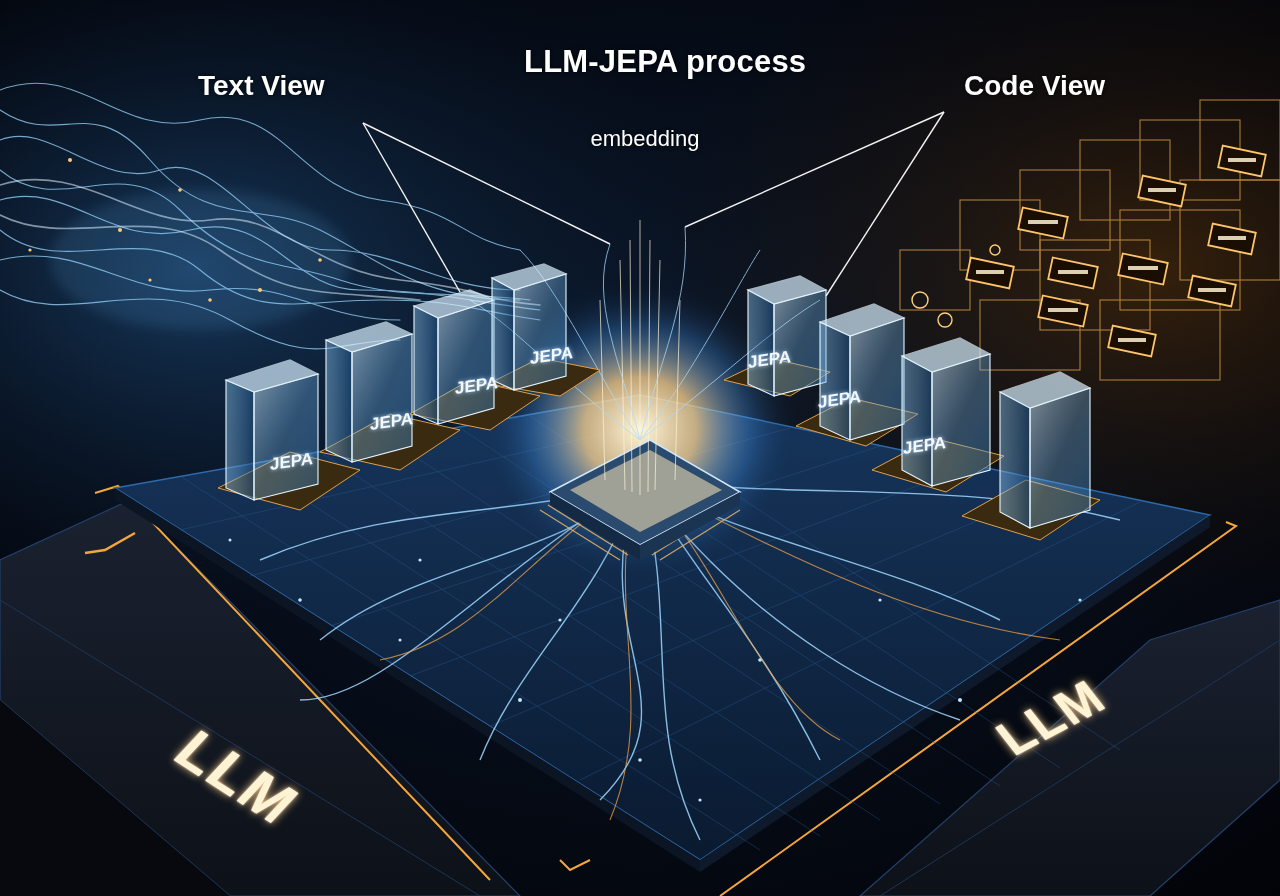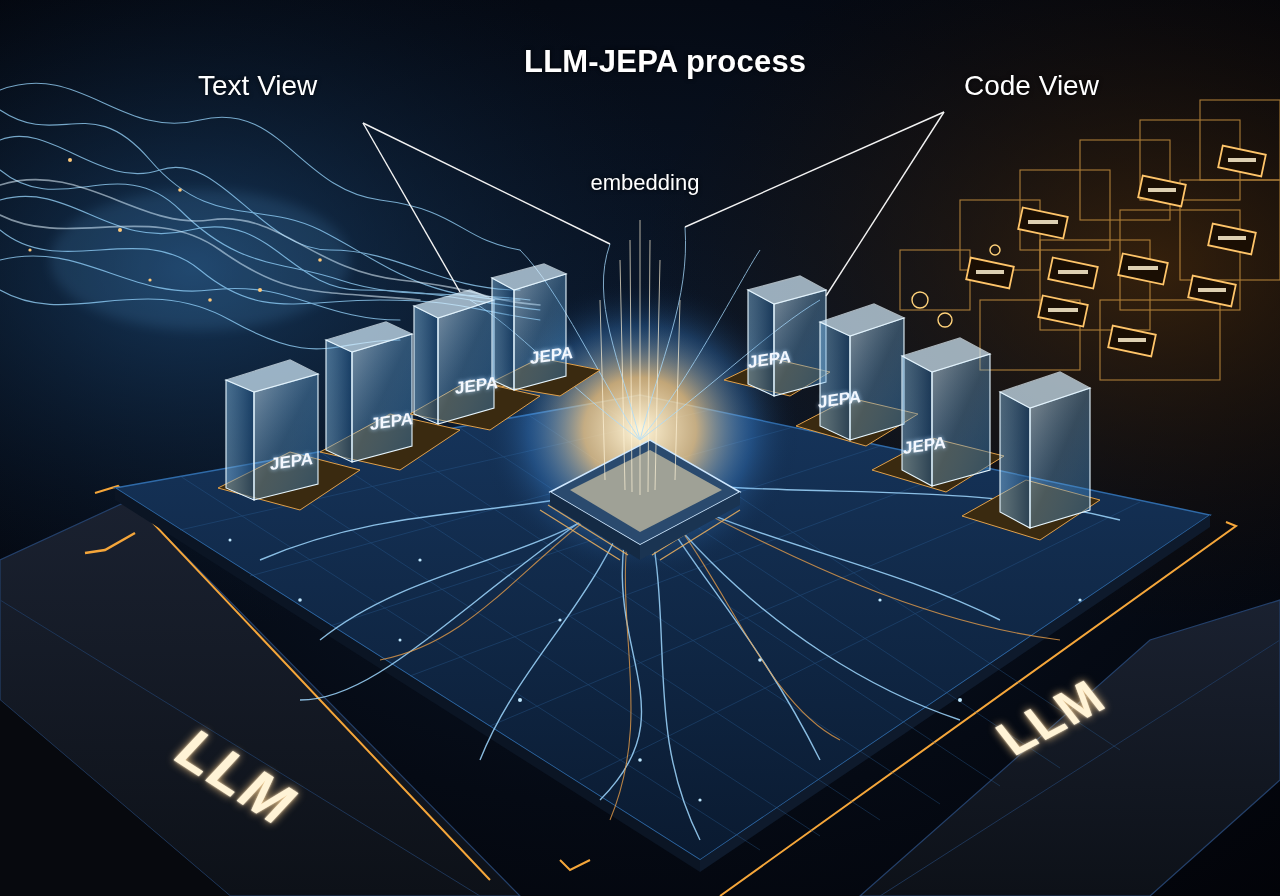--- a/index.html
+++ b/index.html
@@ -2,24 +2,24 @@
 <html><head>
   <meta charset="utf-8">
   <style>
     html, body { margin: 0; padding: 0; background: #03060c; }
     body { width: 1280px; height: 896px; overflow: hidden; position: relative;
            font-family: "Liberation Sans", sans-serif; }
     #scene { position: absolute; left: 0; top: 0; width: 1280px; height: 896px; }
     .label { position: absolute; color: #ffffff; white-space: nowrap;
              font-family: "Liberation Sans", sans-serif; text-shadow: 0 0 4px rgba(0,0,0,0.8); }
     .title { left: 524px; top: 44px; font-size: 31px; font-weight: bold; letter-spacing: 0.2px; }
-    .text-view { left: 198px; top: 70px; font-size: 28px; font-weight: normal; }
-    .code-view { left: 964px; top: 70px; font-size: 28px; font-weight: normal; }
+    .text-view { left: 198px; top: 70px; font-size: 28px; font-weight: bold; }
+    .code-view { left: 964px; top: 70px; font-size: 28px; font-weight: bold; }
     .sub { left: 575px; top: 122px; font-size: 22px; line-height: 33px; text-align: center; width: 140px; }
-    .sub span { display: block; margin-top: 44px; }
+    .sub span { display: block; }
     .llm { position: absolute; font-family: "Liberation Sans", sans-serif; font-weight: bold;
            color: #fff3d6; text-shadow: 0 0 8px rgba(255,210,140,0.9), 0 0 2px #fff; letter-spacing: 2px; }
     .llm-left { left: 208px; top: 718px; font-size: 58px; transform: rotate(33deg) skewX(-10deg); transform-origin: left top; }
     .llm-right { left: 985px; top: 720px; font-size: 50px; transform: rotate(-28deg) skewX(10deg); transform-origin: left top; }
     .jepa { position: absolute; font-family: "Liberation Sans", sans-serif; font-weight: bold;
             color: #f4f8ff; font-size: 17px; text-shadow: 0 0 4px rgba(180,220,255,0.9);
             transform: skewY(-8deg); }
   </style>
 </head>
 <body>

